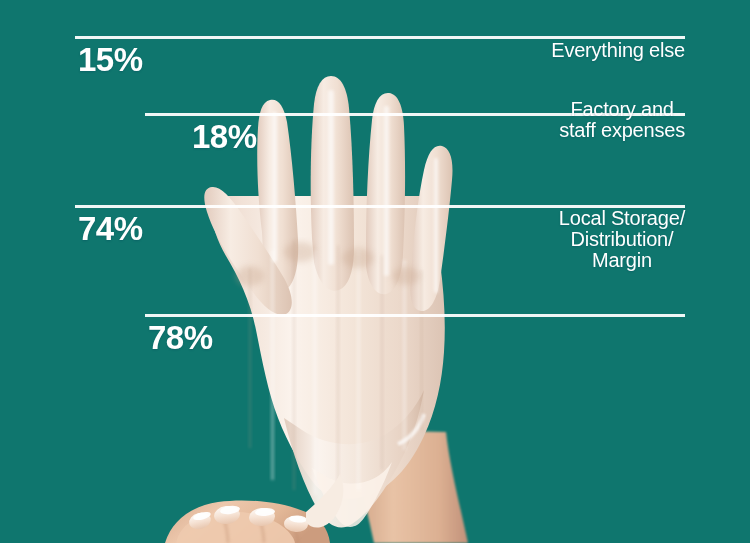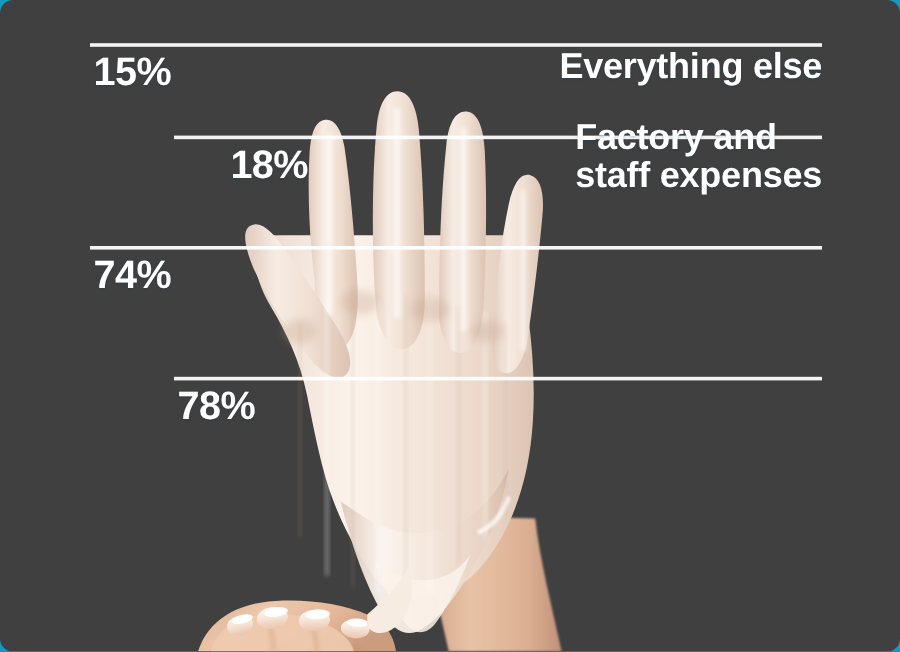--- a/index.html
+++ b/index.html
@@ -8,23 +8,22 @@
   html, body {
     width:750px; height:543px;
     overflow:hidden;
     background:#1799c0;
     font-family:"Liberation Sans", sans-serif;
   }
 
   #stage {
     position:relative;
     width:750px; height:543px;
-    background:#404040;
+    background:#0f766e;
     overflow:hidden;
-    border-radius:11px;
   }
 
   
   #artwork {
     position:absolute;
     left:0; top:0;
     width:750px; height:543px;
     z-index:1;
     pointer-events:none;
   }
@@ -52,24 +51,24 @@
     line-height:1;
     letter-spacing:-.5px;
     white-space:nowrap;
     text-shadow:0 1px 2px rgba(0,60,85,.30);
   }
 
   .cat {
     position:absolute;
     right:65px;
     color:#ffffff;
-    font-weight:bold;
-    font-size:30px;
+    font-weight:normal;
+    font-size:20px;
     line-height:1.06;
-    text-align:left;
+    text-align:center;
     white-space:pre-line;
     letter-spacing:-.2px;
     text-shadow:0 1px 2px rgba(0,60,85,.30);
   }
 </style>
 </head>
 <body>
 
 <div id="stage">
 
@@ -283,18 +282,21 @@
     <div class="pct" style="left:78px; top:43px;">15%</div>
     <div class="cat" style="top:40px;">Everything else</div>
 
     <div class="rule" style="left:145px; top:113px; width:540px;"></div>
     <div class="pct" style="left:148px; top:120px;margin-left:44px;">18%</div>
     <div class="cat" style="top:99px;">Factory and
 staff expenses</div>
 
     <div class="rule" style="left:75px; top:205px; width:610px;"></div>
     <div class="pct" style="left:78px; top:212px;">74%</div>
+    <div class="cat" style="top:208px;">Local Storage/
+Distribution/
+Margin</div>
 
     <div class="rule" style="left:145px; top:314px; width:540px;"></div>
     <div class="pct" style="left:148px; top:321px;">78%</div>
 
   </div>
 </div>
 
 </body></html>

